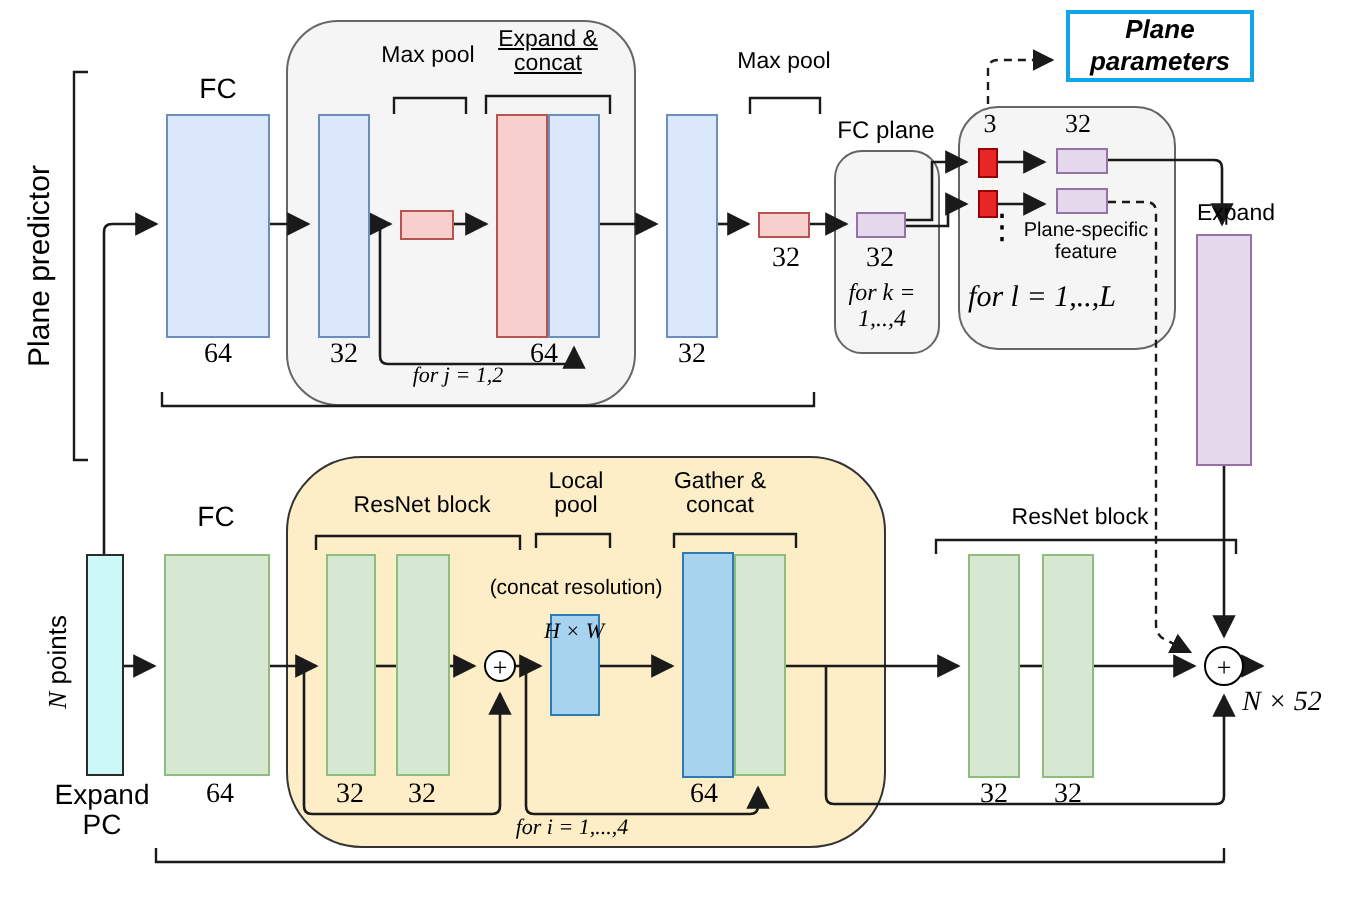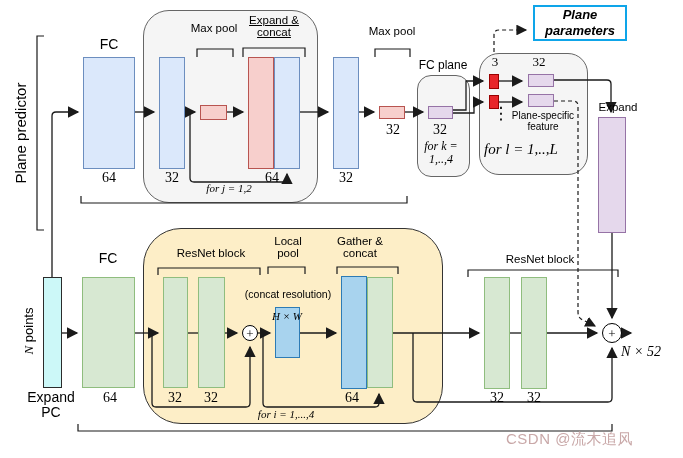--- a/index.html
+++ b/index.html
@@ -174,15 +174,14 @@
   <div class="lbl sans" style="left:288px;top:289px;font-size:10.5px;white-space:nowrap;">(concat resolution)</div>
   <div class="lbl sans small-lbl" style="left:360px;top:235px;">Gather &amp;
 concat</div>
   <div class="lbl num" style="left:352px;top:390px;">64</div>
   <div class="lbl serif it" style="left:286px;top:409px;font-size:11px;">for i = 1,...,4</div>
   <div class="lbl sans small-lbl" style="left:540px;top:253px;">ResNet block</div>
   <div class="lbl num" style="left:497px;top:390px;">32</div>
   <div class="lbl num" style="left:534px;top:390px;">32</div>
   <div class="lbl serif it" style="left:641px;top:344px;font-size:14px;white-space:nowrap;">N × 52</div>
 
-  <div class="watermark" style="left:506px;top:430px;">CSDN @流木追风</div>
 
 </div>
 
 </body></html>

